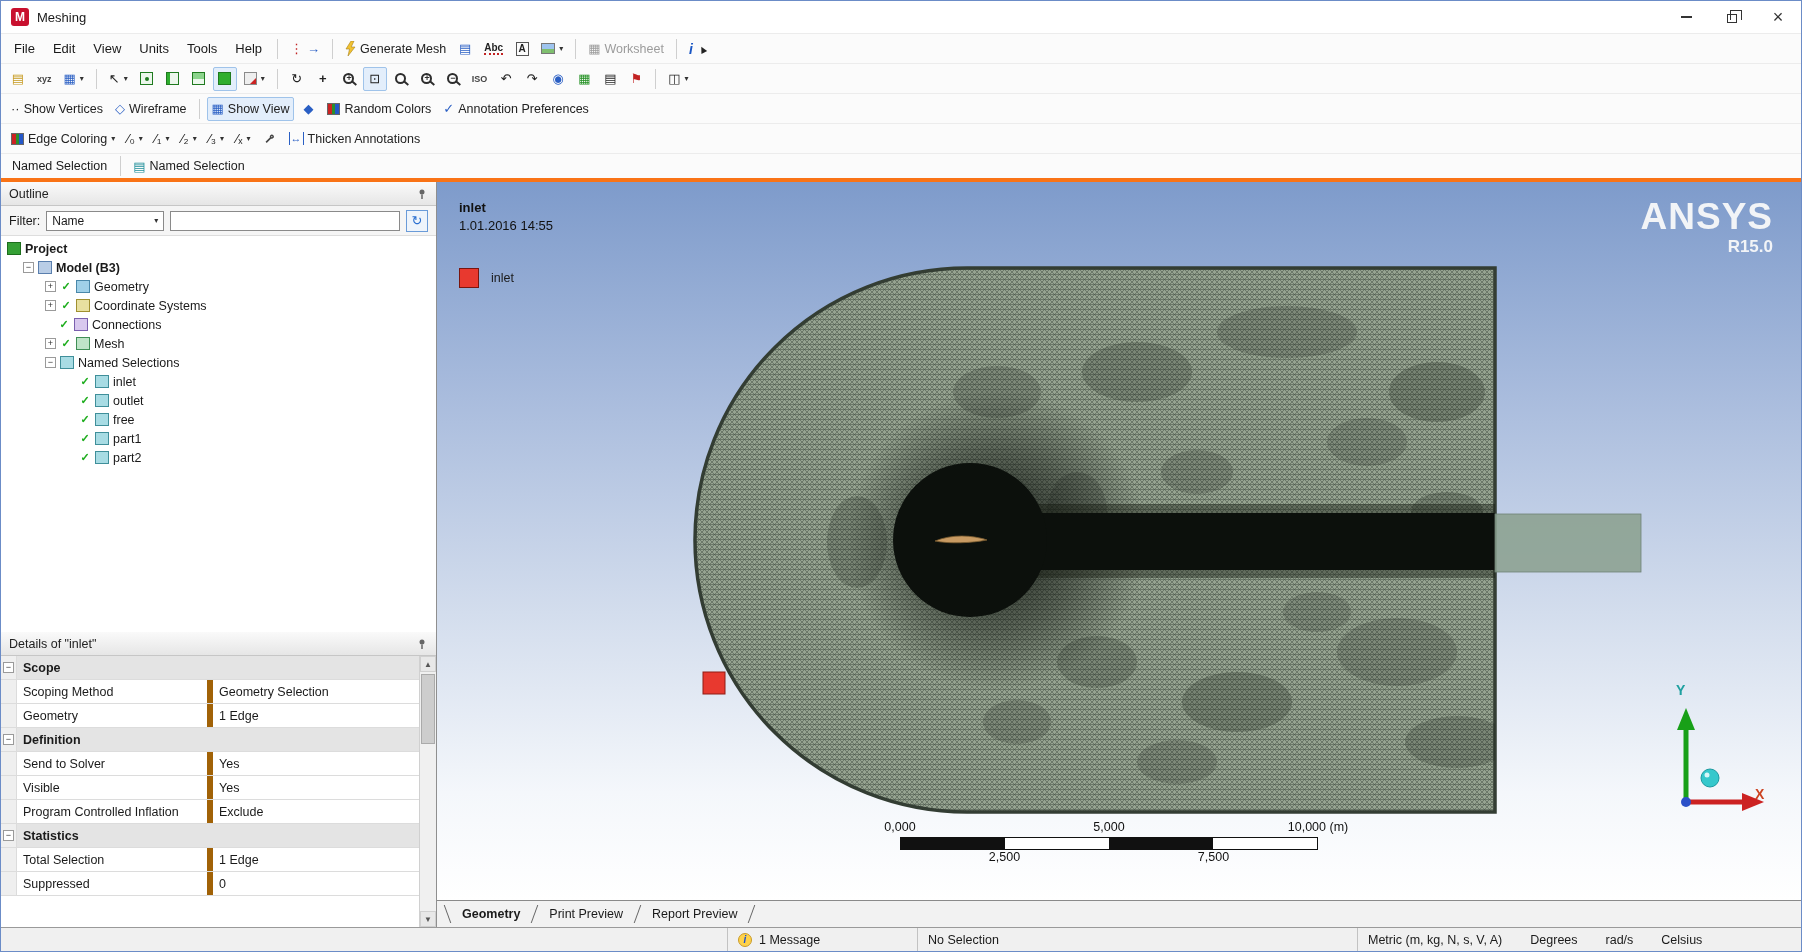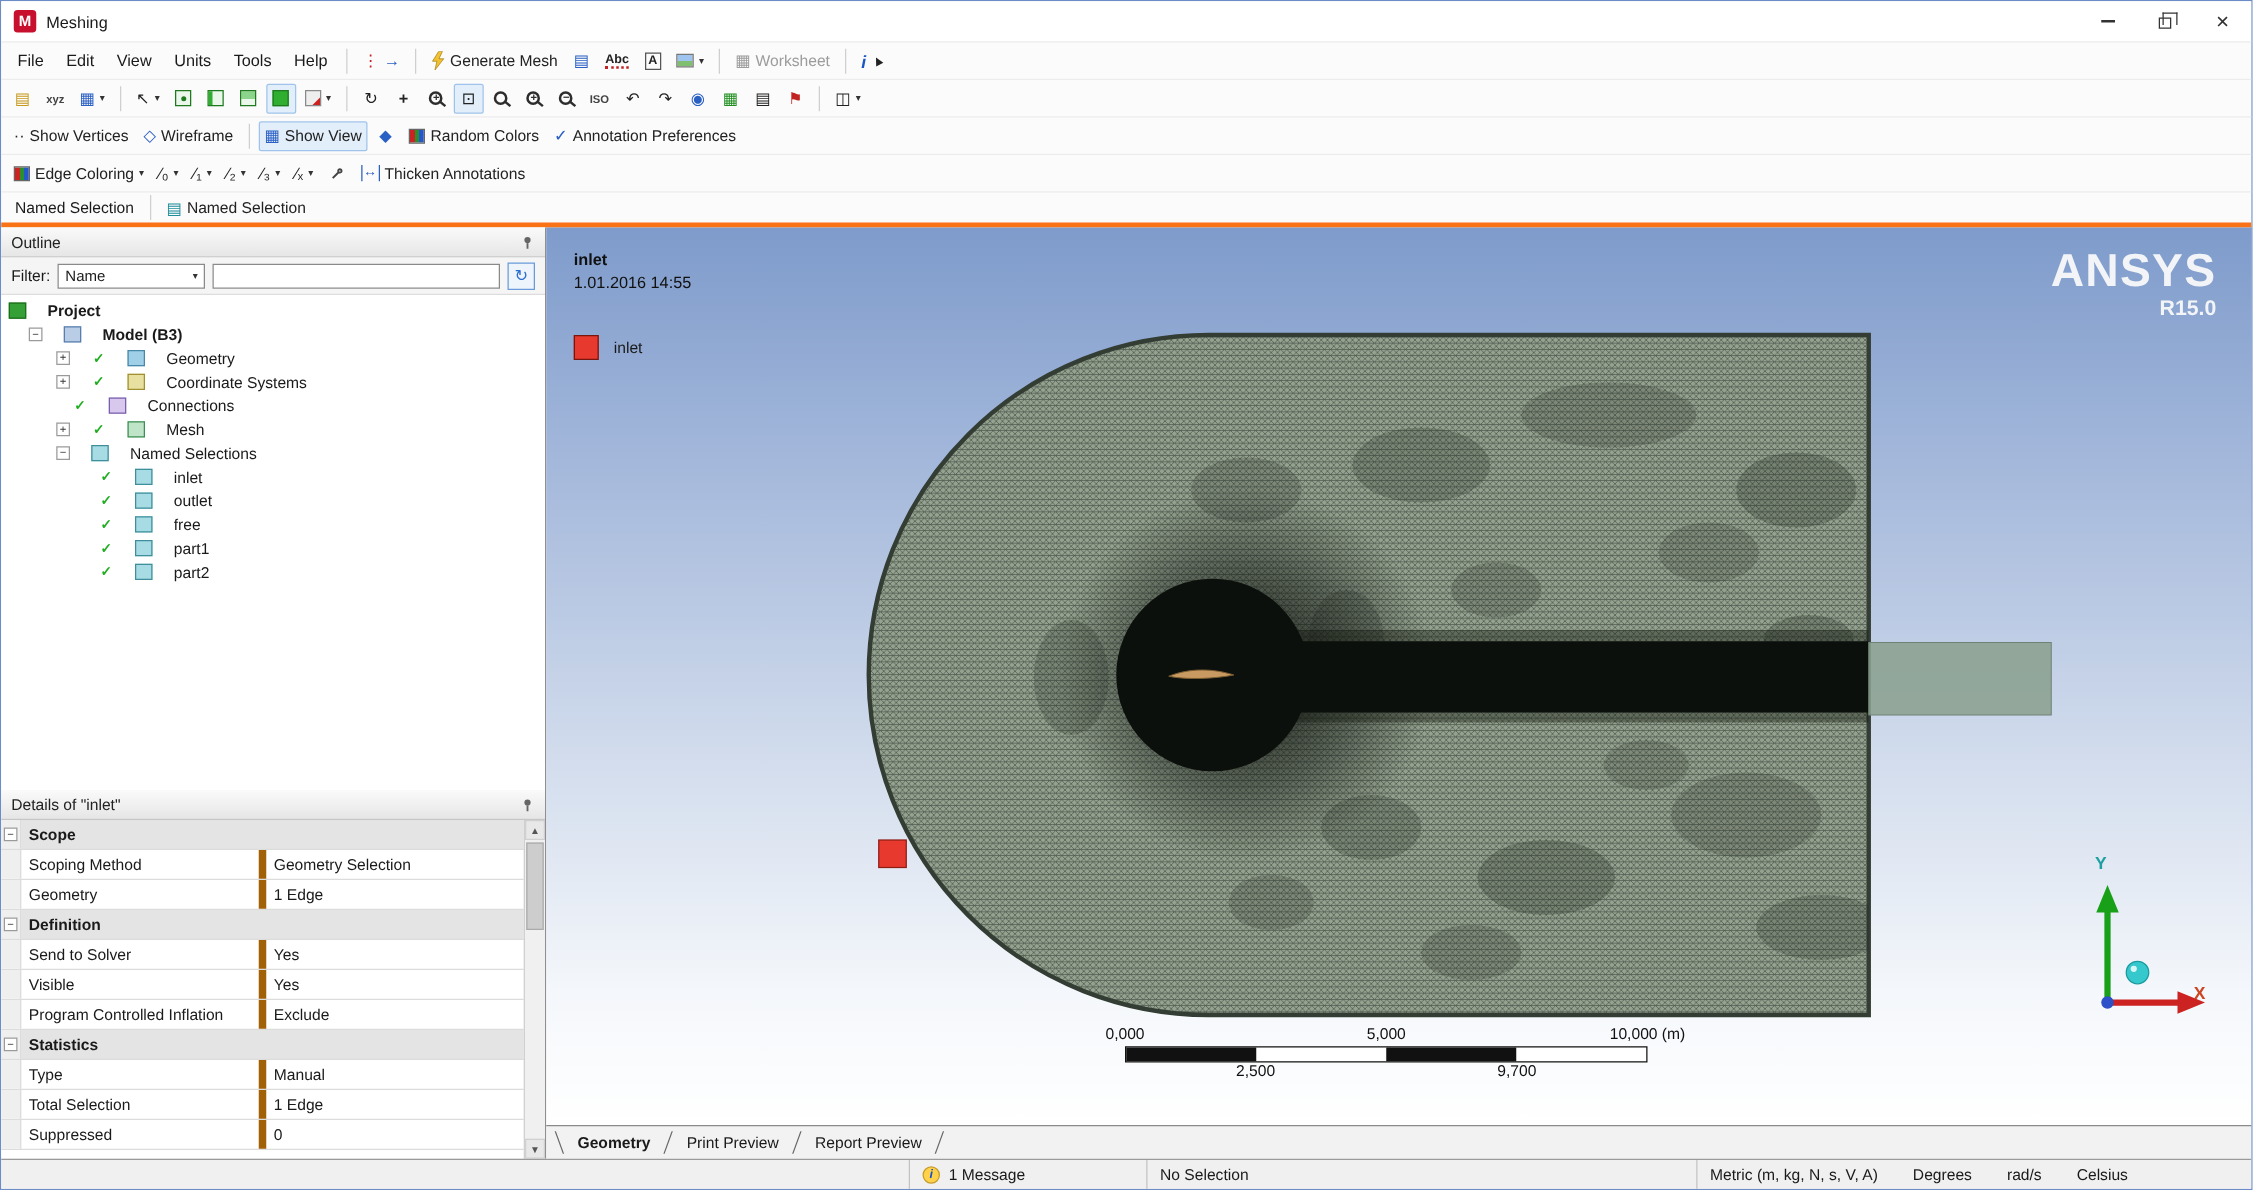--- a/index.html
+++ b/index.html
@@ -61,21 +61,21 @@
   .panel-header { flex:0 0 24px; background:linear-gradient(#fafafa,#e6e6e6); border-bottom:1px solid #c6c6c6; display:flex; align-items:center; padding:0 8px; color:#222; }
   .pin-svg { margin-left:auto; }
 
   .outline-panel { flex:0 0 450px; display:flex; flex-direction:column; min-height:0; }
   .filter-row { flex:0 0 30px; display:flex; align-items:center; padding:0 8px; gap:6px; background:#f5f5f5; border-bottom:1px solid #ddd; }
   .selectbox { width:118px; height:20px; border:1px solid #8a8a8a; background:#fff; display:flex; align-items:center; justify-content:space-between; padding:0 5px; font-size:12px; }
   .filter-input { flex:1; height:20px; border:1px solid #8a8a8a; background:#fff; font-family:"Liberation Sans",sans-serif; }
   .refresh-btn { width:22px; height:22px; border:1px solid #6a9bd8; background:#eef4fb; display:flex; align-items:center; justify-content:center; color:#2a6fd0; font-size:13px; }
 
   .tree { flex:1; background:#fff; overflow:hidden; padding-top:3px; }
-  .trow { height:19px; display:flex; align-items:center; gap:17px; }
+  .trow { height:19px; display:flex; align-items:center; gap:4px; }
   .trow .lab { white-space:nowrap; }
   .trow.bold .lab { font-weight:bold; }
   .expander { flex:0 0 11px; width:11px; height:11px; border:1px solid #9a9a9a; background:#fff; font-size:9px; line-height:9px; display:flex; align-items:center; justify-content:center; color:#333; }
   .check { color:#1fae1f; font-size:11px; font-weight:bold; width:12px; text-align:center; }
   .ti { flex:0 0 14px; width:14px; height:13px; border:1px solid #567; background:#cfe0f0; }
   .ti.project { background:#35a035; border-color:#1d6e1d; }
   .ti.model { background:#b9cde6; border-color:#5a7fae; }
   .ti.geom { background:#9fd0e8; border-color:#4a88aa; }
   .ti.cs { background:#e8e0a0; border-color:#a09030; }
   .ti.conn { background:#d8c8ee; border-color:#7a5fae; }
@@ -494,25 +494,20 @@
               <span class="dvalue">Exclude</span>
             </div>
             <div class="drow section">
               <span class="dgut">
                   <span class="expander">−</span>
                 </span>
               <span class="dlabel">Statistics</span>
             </div>
             <div class="drow">
               <span class="dgut"></span>
-              <span class="dlabel">Type</span>
-              <span class="dvalue">Manual</span>
-            </div>
-            <div class="drow">
-              <span class="dgut"></span>
               <span class="dlabel">Total Selection</span>
               <span class="dvalue">1 Edge</span>
             </div>
             <div class="drow">
               <span class="dgut"></span>
               <span class="dlabel">Suppressed</span>
               <span class="dvalue">0</span>
             </div>
           </div>
           <div class="vscroll">
@@ -601,21 +596,21 @@
             <span class="r-lab" style="left:100%">10,000 (m)</span>
           </div>
           <div class="r-bar">
             <span class="r-seg dark"></span>
               <span class="r-seg"></span>
               <span class="r-seg dark"></span>
               <span class="r-seg"></span>
           </div>
           <div class="r-bot">
             <span class="r-lab" style="left:25%">2,500</span>
-            <span class="r-lab" style="left:75%">9,700</span>
+            <span class="r-lab" style="left:75%">7,500</span>
           </div>
         </div>
 
         <svg class="triad" width="150" height="160" viewBox="0 0 150 160">
           <line x1="64" y1="120" x2="64" y2="46" stroke="#18a018" stroke-width="5"></line>
           <polygon points="64,26 55,48 73,48" fill="#18a018"></polygon>
           <line x1="64" y1="120" x2="124" y2="120" stroke="#cc2222" stroke-width="5"></line>
           <polygon points="142,120 120,111 120,129" fill="#cc2222"></polygon>
           <circle cx="64" cy="120" r="5" fill="#2b50c8"></circle>
           <circle cx="88" cy="96" r="9" fill="#35c8cc" stroke="#1b9aa0"></circle>

